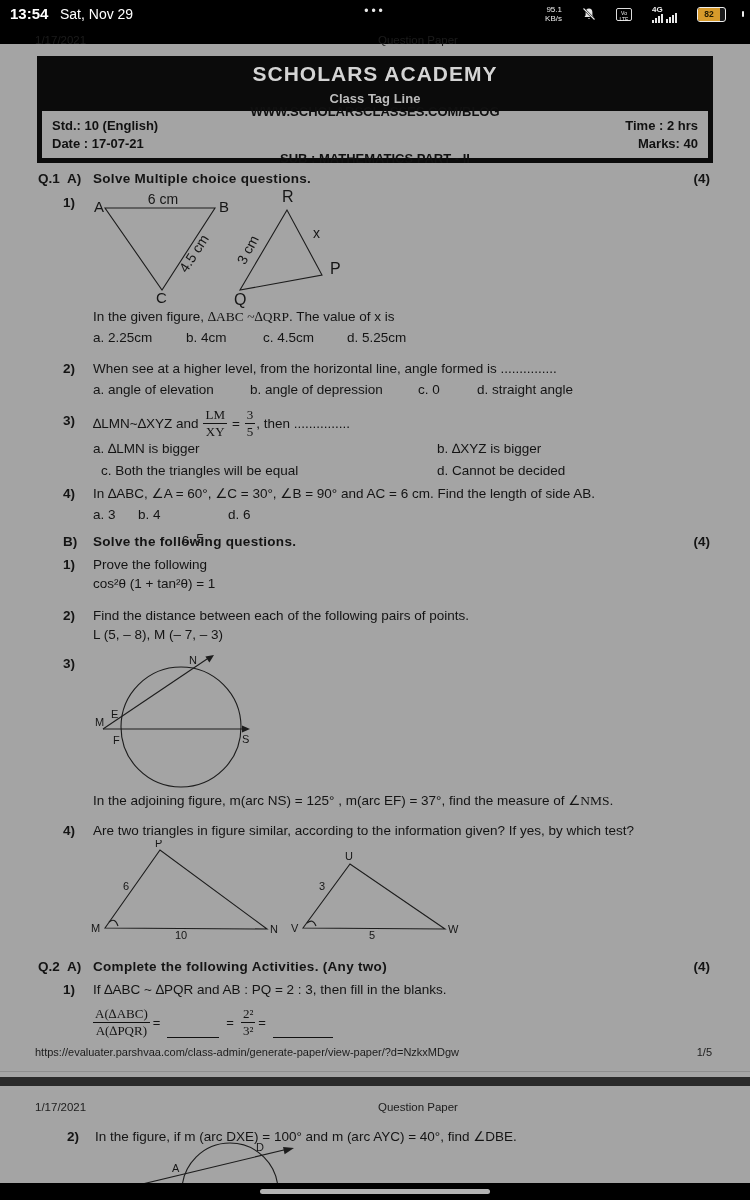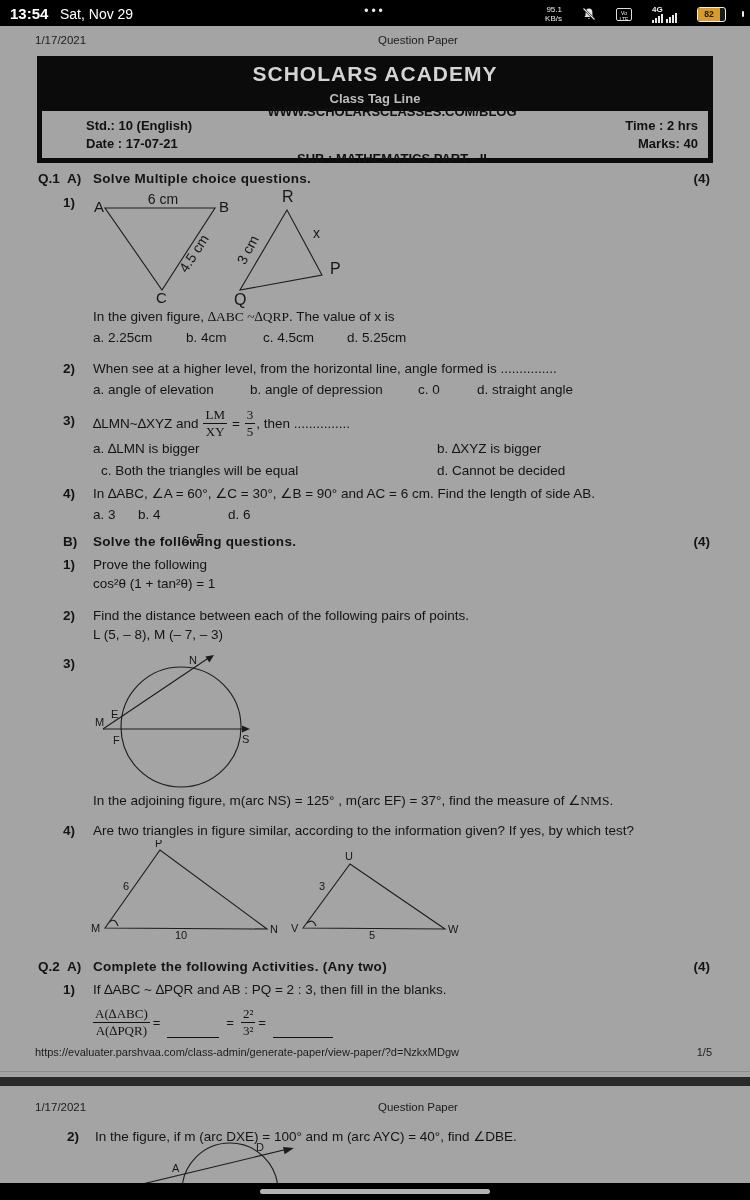--- a/index.html
+++ b/index.html
@@ -4,21 +4,21 @@
 <style>
   html,body{margin:0;padding:0;background:#6d6d6d;}
   #screen{position:relative;width:750px;height:1200px;background:#a4a4a4;overflow:hidden;
           font-family:"Liberation Sans",sans-serif;color:#141414;}
   .abs{position:absolute;}
   .b{font-weight:bold;}
   .serif{font-family:"Liberation Serif",serif;}
   .t14{font-size:13.5px;line-height:18px;}
 
   
-  #statusbar{position:absolute;top:0;left:0;width:750px;height:26px;background:#000;color:#fff;}
+  #statusbar{position:absolute;top:0;left:0;width:750px;height:44px;background:#000;color:#fff;}
   #sb-time{position:absolute;left:10px;top:5px;font-size:15px;font-weight:bold;}
   #sb-date{position:absolute;left:60px;top:6px;font-size:14px;}
   #sb-dots{position:absolute;left:50%;transform:translateX(-50%);top:4px;font-size:12px;letter-spacing:3px;color:#e8e8e8;}
   #sb-right{position:absolute;right:6px;top:2px;height:24px;display:flex;align-items:center;gap:20px;}
   .speed{font-size:8px;line-height:9px;text-align:right;color:#eee;}
   .badge-volte{width:16px;height:13px;border:1px solid #ddd;border-radius:2px;font-size:5px;line-height:6px;
                text-align:center;color:#eee;padding-top:1px;box-sizing:border-box;}
   .sigwrap{display:flex;align-items:flex-end;gap:3px;}
   .g4{font-size:8px;font-weight:bold;color:#eee;display:block;text-align:left;}
   .bars{display:flex;align-items:flex-end;gap:1px;}
@@ -33,21 +33,21 @@
   .pg-date{font-size:11.5px;color:#1c1c1c;}
   .pg-title{font-size:11.5px;color:#1c1c1c;text-align:center;width:140px;}
 
   
   #hbox{position:absolute;left:37px;top:56px;width:676px;height:107px;background:#0b0b0b;}
   #school{position:absolute;top:6px;left:0;right:0;text-align:center;color:#d4d4d4;font-size:21px;font-weight:bold;letter-spacing:1px;}
   #tagline{position:absolute;top:35px;left:0;right:0;text-align:center;color:#bdbdbd;font-size:13px;font-weight:bold;}
   #hrow{position:absolute;left:5px;right:5px;top:55px;height:47px;background:#a4a4a4;display:flex;
         font-size:13px;font-weight:bold;color:#111;}
   #hrow .col{flex:1;display:flex;flex-direction:column;justify-content:center;gap:3px;}
-  #hrow .c-left{padding-left:10px;margin-left:34px;}
+  #hrow .c-left{padding-left:10px;}
   #hrow .c-mid{text-align:center;flex:1.4;gap:32px;}
   #hrow .c-right{text-align:right;padding-right:10px;}
 
   svg text{font-family:"Liberation Sans",sans-serif;fill:#161616;}
   svg .ln{stroke:#1c1c1c;stroke-width:1.1;fill:none;}
   svg .ah{fill:#1c1c1c;stroke:none;}
 
   .frac{display:inline-block;text-align:center;vertical-align:middle;font-family:"Liberation Serif",serif;}
   .frac .fnum{display:block;border-bottom:1px solid #111;padding:0 2px;}
   .frac .fden{display:block;padding:0 2px;}

